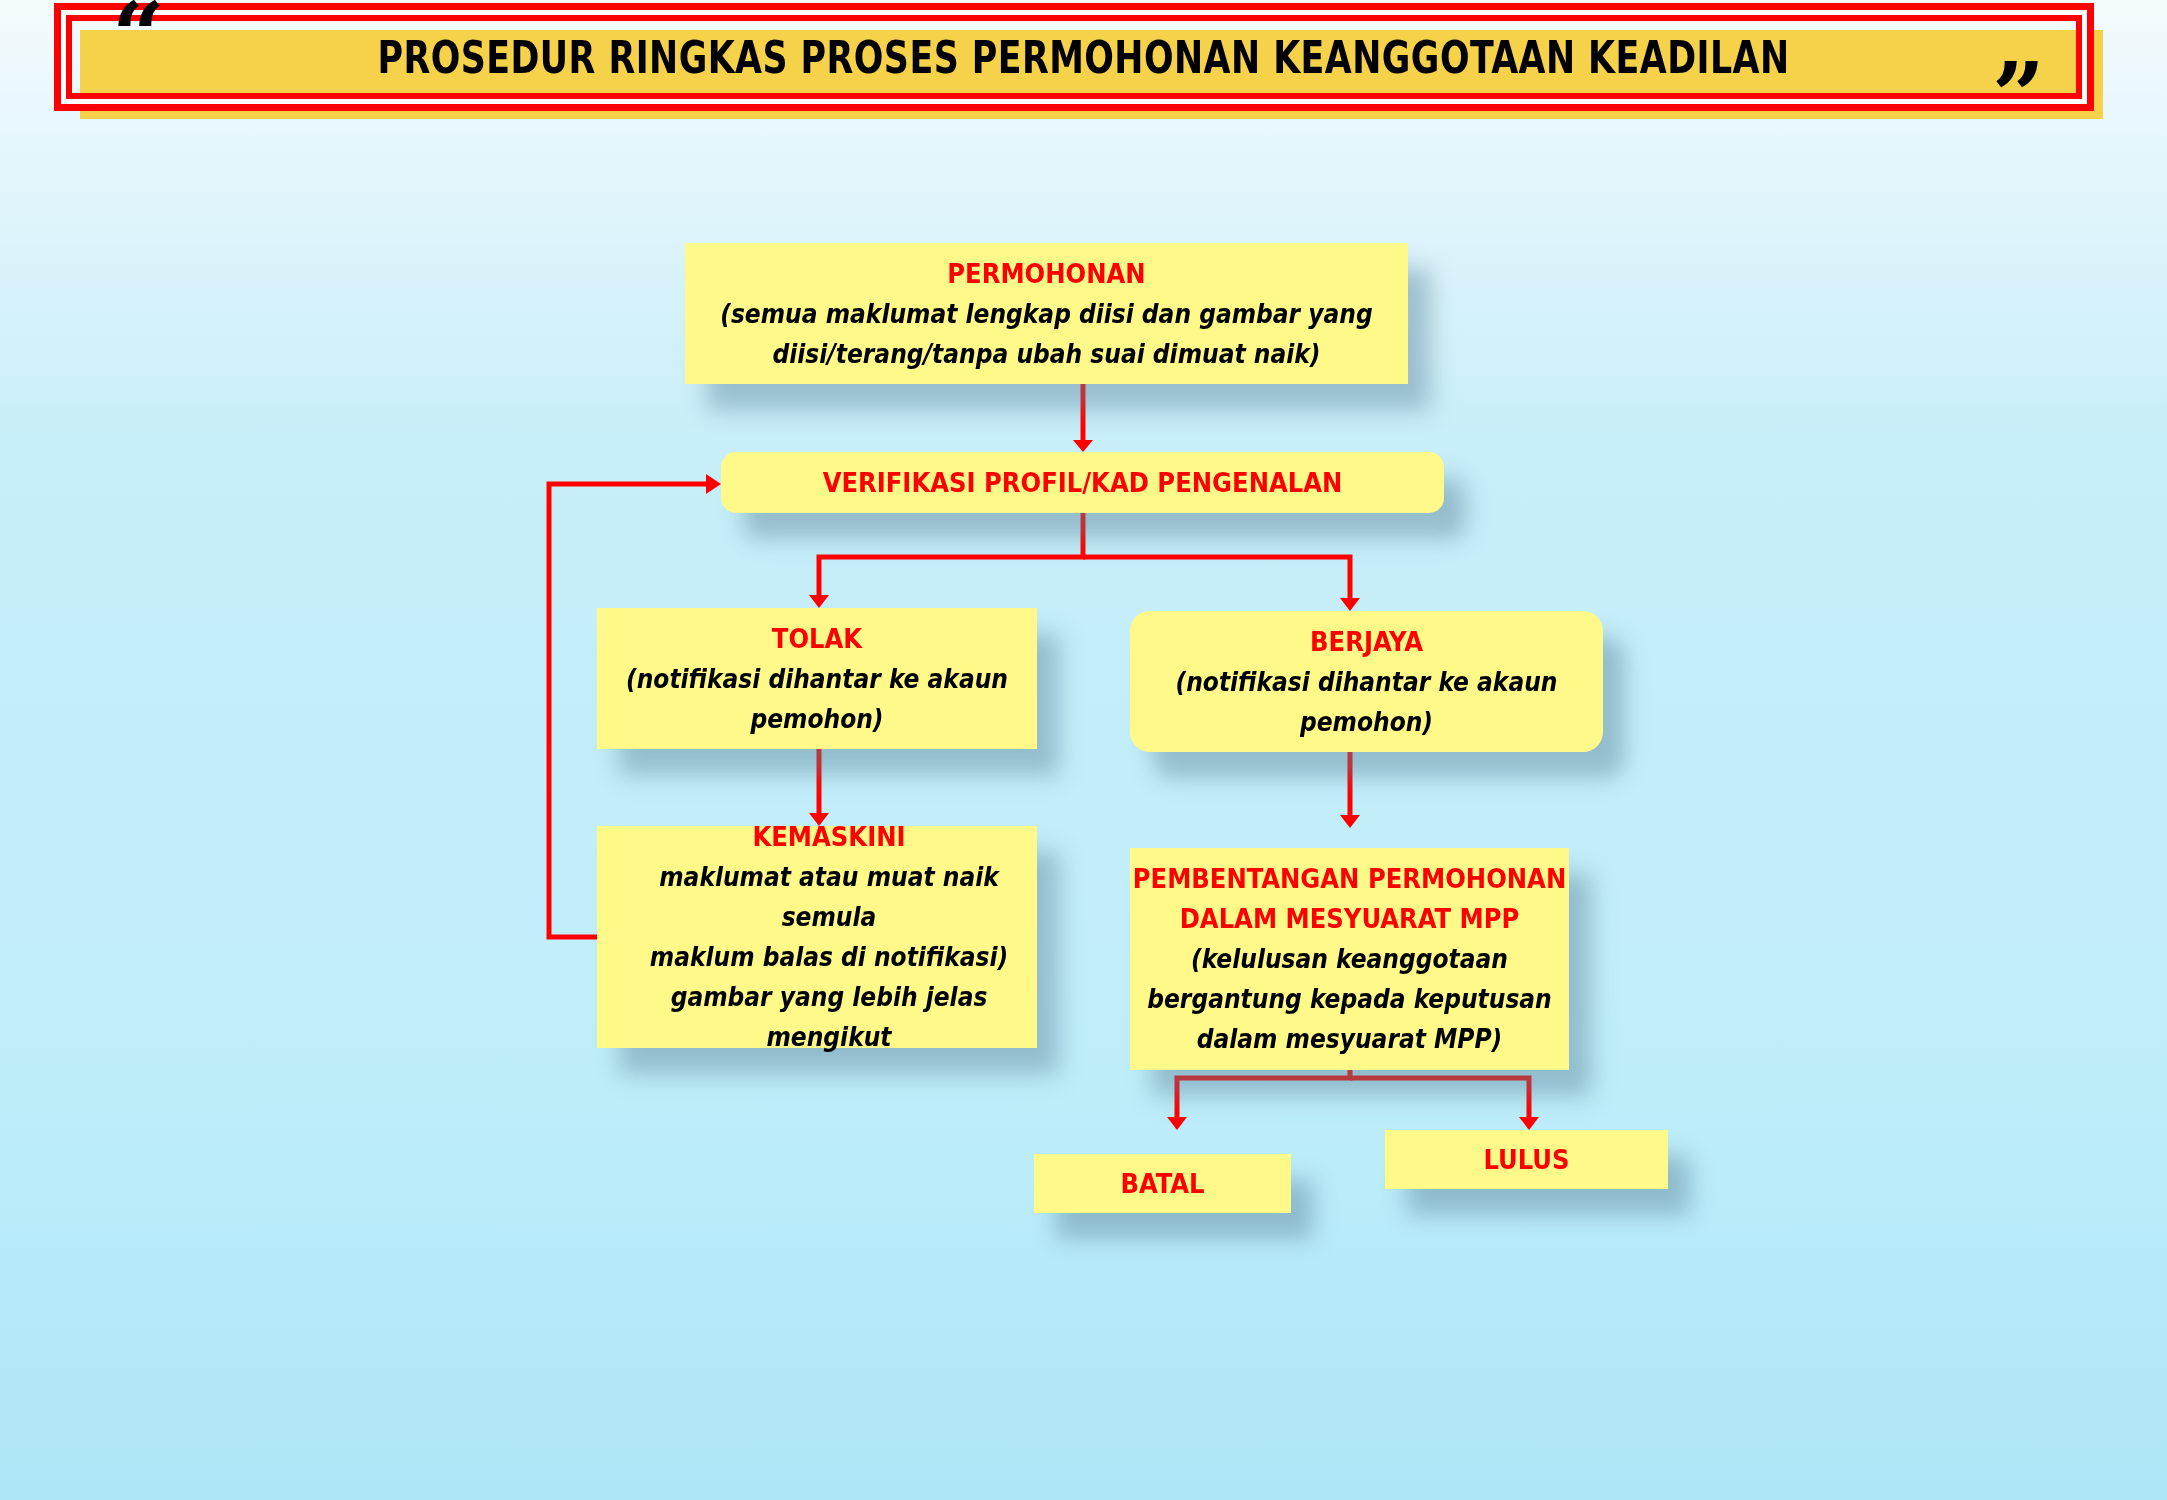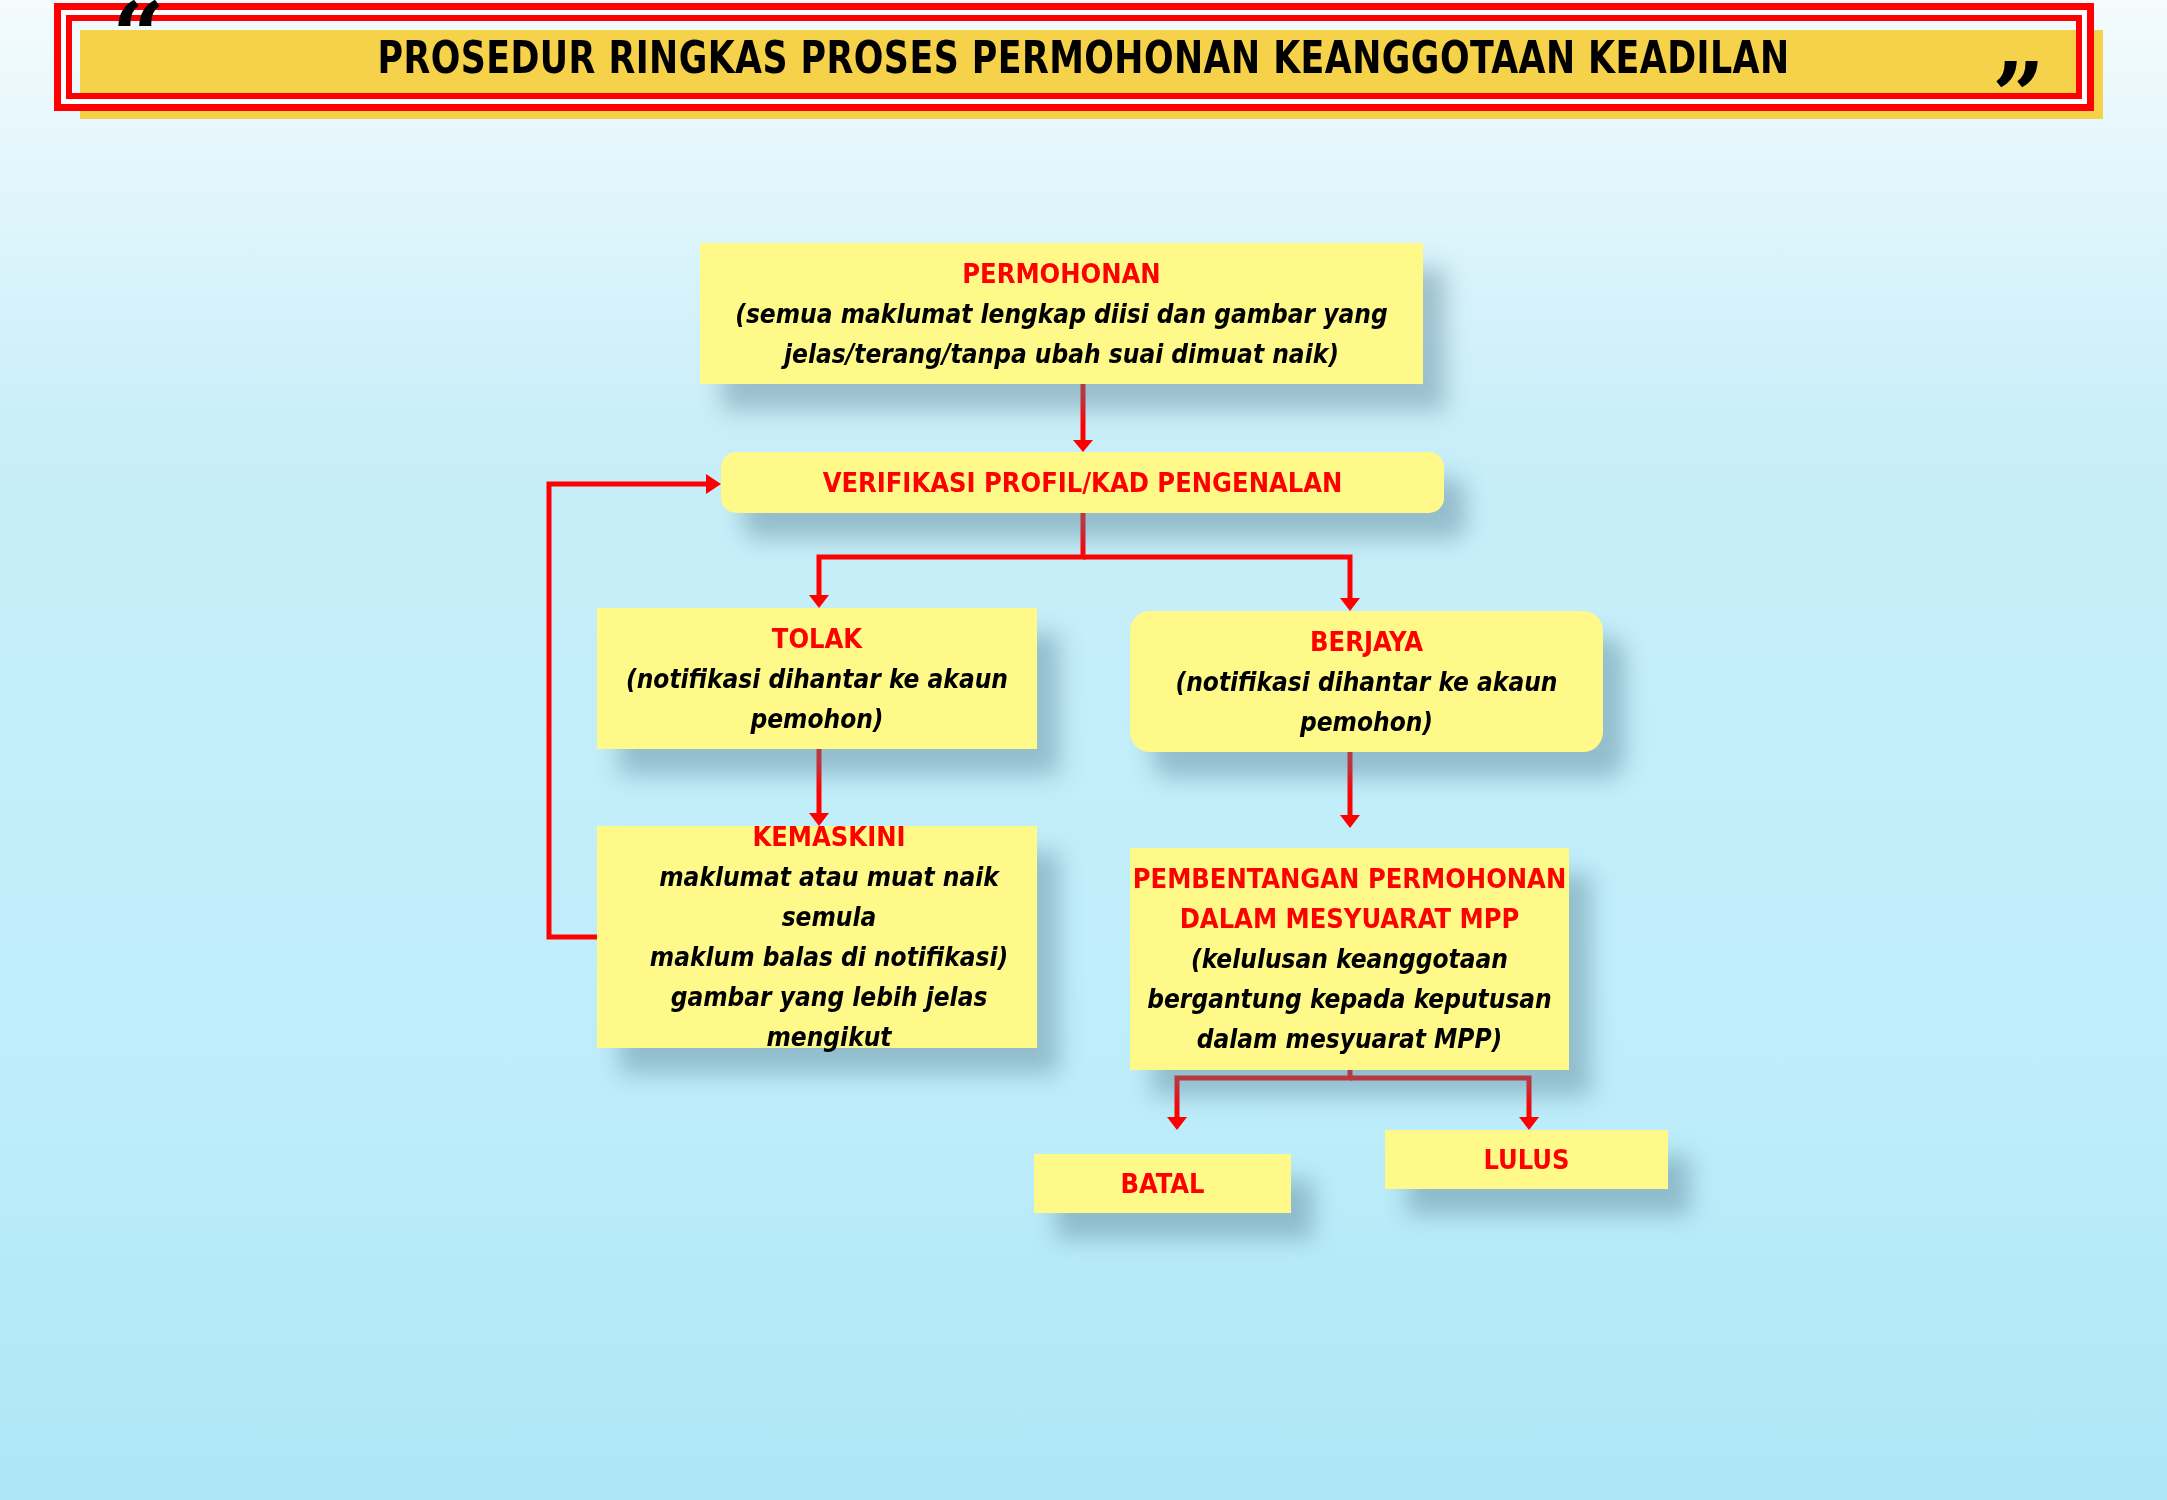--- a/index.html
+++ b/index.html
@@ -64,24 +64,24 @@
     <polygon points="809,595 829,595 819,608"></polygon>
     <polygon points="1340,598 1360,598 1350,611"></polygon>
     <polygon points="809,813 829,813 819,826"></polygon>
     <polygon points="1340,815 1360,815 1350,828"></polygon>
     <polygon points="706,474 706,494 721,484"></polygon>
     <polygon points="1167,1117 1187,1117 1177,1130"></polygon>
     <polygon points="1519,1117 1539,1117 1529,1130"></polygon>
   </g>
 </svg>
 
-<div class="box" style="left:700px; top:243px; width:723px; height:141px;">
+<div class="box" style="left:685px; top:243px; width:723px; height:141px;">
   <div class="t">PERMOHONAN</div>
   <div class="d">(semua maklumat lengkap diisi dan gambar yang</div>
-  <div class="d">jelas/terang/tanpa ubah suai dimuat naik)</div>
+  <div class="d">diisi/terang/tanpa ubah suai dimuat naik)</div>
 </div>
 
 <div class="box" style="left:721px; top:452px; width:723px; height:61px;border-radius:15px;">
   <div class="t">VERIFIKASI PROFIL/KAD PENGENALAN</div>
 </div>
 
 <div class="box" style="left:597px; top:608px; width:440px; height:141px;">
   <div class="t">TOLAK</div>
   <div class="d">(notifikasi dihantar ke akaun</div>
   <div class="d">pemohon)</div>

